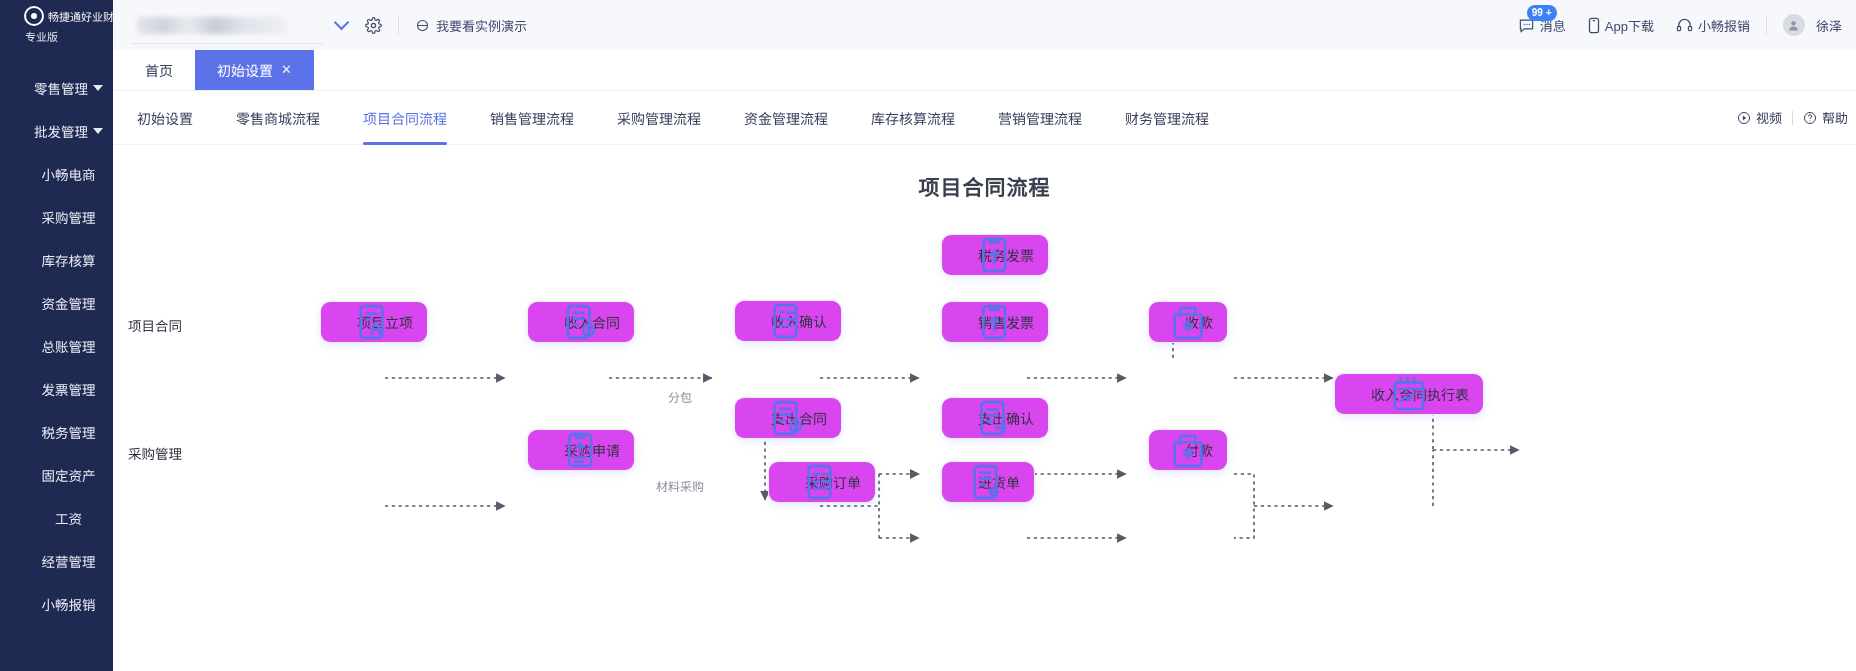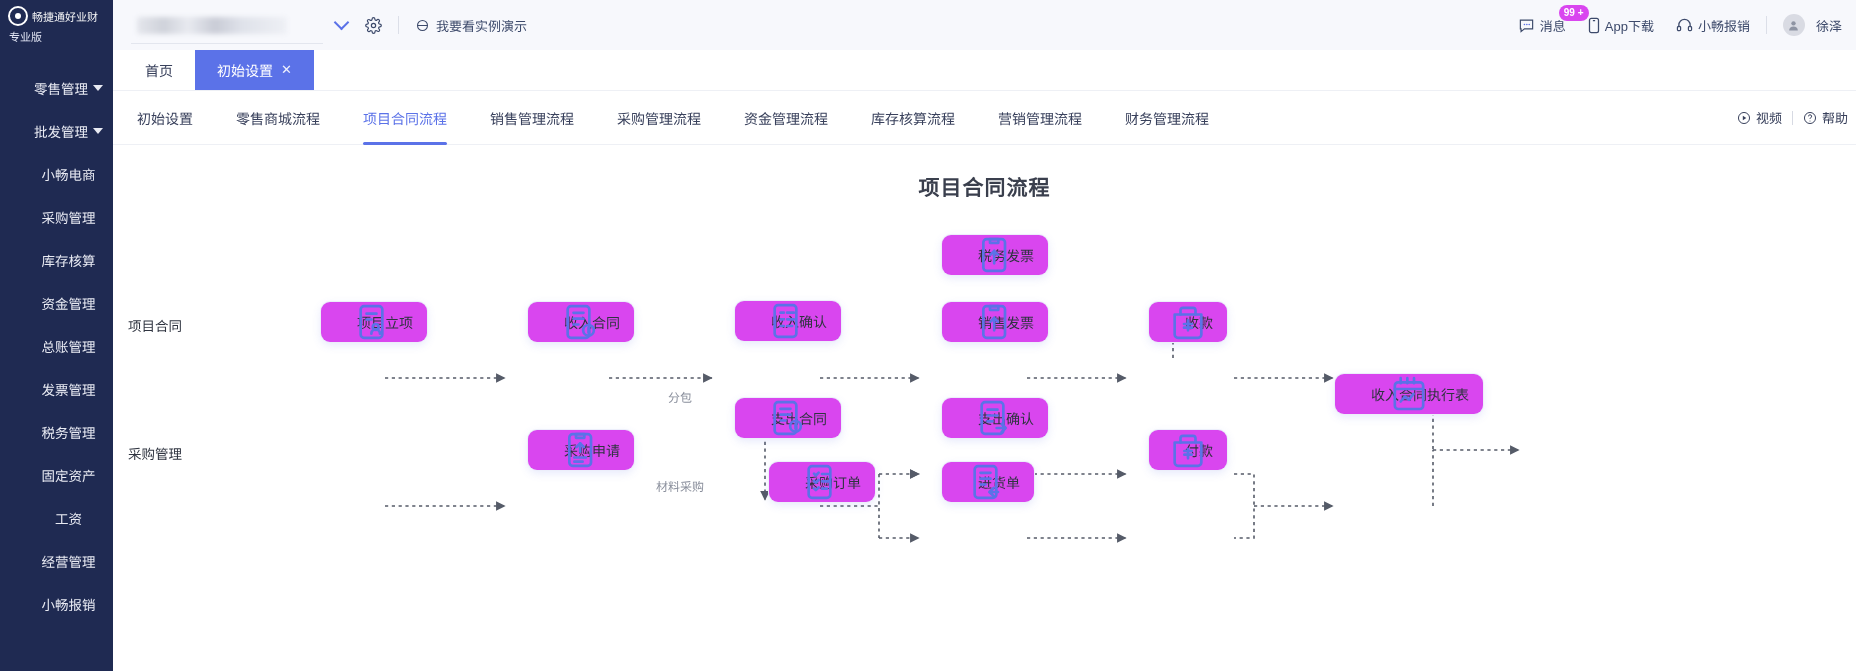--- a/index.html
+++ b/index.html
@@ -11,21 +11,21 @@
   }
   .app { position: relative; width: 1856px; height: 671px; display: flex; background:#fff; }
 
   
   .sidebar {
     width: 113px; flex: 0 0 113px; height: 671px;
     background: #1f2a52; color: #ffffff;
     display: flex; flex-direction: column; align-items: center;
     overflow: hidden;
   }
-  .logo-wrap { width:113px; height:60px; position:relative; padding-top:6px; }
+  .logo-wrap { width:113px; height:60px; position:relative; padding-top:6px;padding-left:16px; }
   .logo-row { display:flex; align-items:center; gap:4px; padding-left:8px; }
   .logo-mark {
     width:20px; height:20px; border-radius:50%;
     border:2px solid #ffffff; display:flex; align-items:center; justify-content:center;
     flex:0 0 20px;
   }
   .logo-mark i { width:6px; height:6px; border-radius:50%; background:#fff; display:block; }
   .logo-text { font-size:11px; letter-spacing:0; white-space:nowrap; color:#fff; opacity:.95;}
   .logo-sub { font-size:11px; padding-left:9px; margin-top:2px; color:#dfe3f2; }
 
@@ -58,24 +58,23 @@
     width:11px; height:11px; border-right:2px solid #5b72e8; border-bottom:2px solid #5b72e8;
     transform: rotate(45deg); margin-left:10px; margin-top:-5px;
   }
   .gear { margin-left:18px; color:#3d4a6b; display:flex; align-items:center; }
   .vsep { width:1px; height:18px; background:#dcdfe8; margin:0 16px; }
   .demo-link { display:flex; align-items:center; gap:6px; font-size:13px; color:#3d4a6b; cursor:pointer; }
 
   .top-right { margin-left:auto; display:flex; align-items:center; gap:0; }
   .tr-item { display:flex; align-items:center; gap:5px; font-size:13px; color:#3d4a6b; cursor:pointer; position:relative; margin-left:22px; }
   .badge {
-    position:absolute; top:-11px; left:9px; background:#d946ef; color:#fff;
+    position:absolute; top:-11px; left:9px; background:#3b82f6; color:#fff;
     font-size:10px; line-height:1; padding:3px 5px 3px 5px; border-radius:9px; font-weight:bold;
     white-space:nowrap;
-    margin-left:32px;
   }
   .avatar {
     width:22px; height:22px; border-radius:50%; background:#d9dbe3;
     display:flex; align-items:center; justify-content:center; margin-right:6px;
   }
 
   
   .tabstrip { height:41px; background:#fff; display:flex; align-items:flex-end; padding-left:10px; border-bottom:1px solid #eef0f5; }
   .ptab {
     height:41px; padding:0 22px; display:flex; align-items:center; gap:8px;

